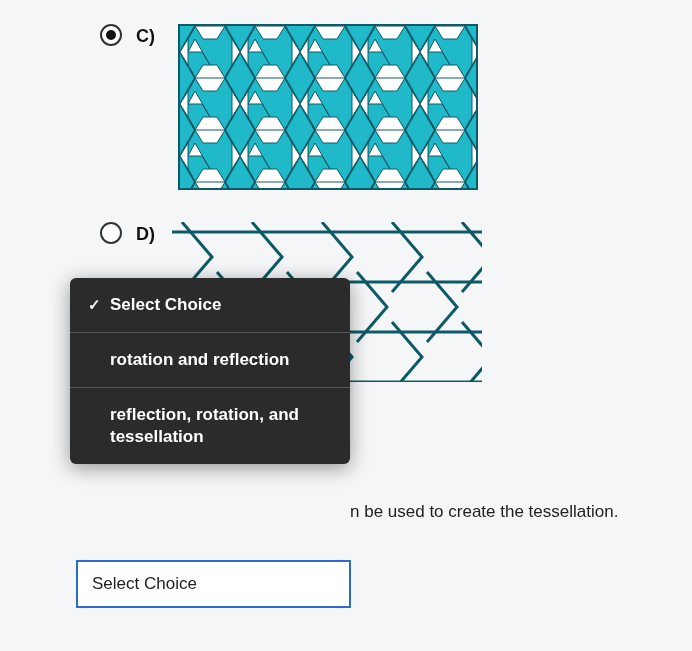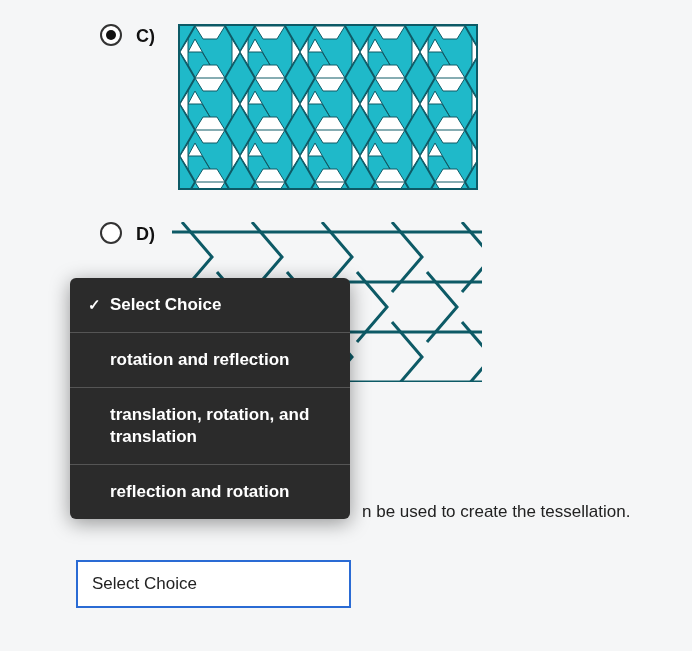--- a/index.html
+++ b/index.html
@@ -76,21 +76,21 @@
     line-height: 1.4;
   }
   .dropdown-item .text {
     flex: 1;
   }
   .dropdown-item.placeholder .check-icon::before {
     content: '✓';
   }
   .sentence-frag {
     position: absolute;
-    left: 362px;
+    left: 350px;
     top: 502px;
     font-size: 17px;
     color: #222;
   }
   .select-box {
     position: absolute;
     left: 76px;
     top: 560px;
     width: 275px;
     height: 48px;
@@ -162,25 +162,21 @@
   <div class="dropdown-item placeholder">
     <span class="check-icon"></span>
     <span class="text">Select Choice</span>
   </div>
   <div class="dropdown-item">
     <span class="check-icon"></span>
     <span class="text">rotation and reflection</span>
   </div>
   <div class="dropdown-item">
     <span class="check-icon"></span>
-    <span class="text">translation, rotation, and translation</span>
-  </div>
-  <div class="dropdown-item">
-    <span class="check-icon"></span>
-    <span class="text">reflection and rotation</span>
+    <span class="text">reflection, rotation, and tessellation</span>
   </div>
 </div>
 
 <div class="sentence-frag">n be used to create the tessellation.</div>
 
 <div class="select-box">
   <span>Select Choice</span>
 </div>
 
 </body></html>

